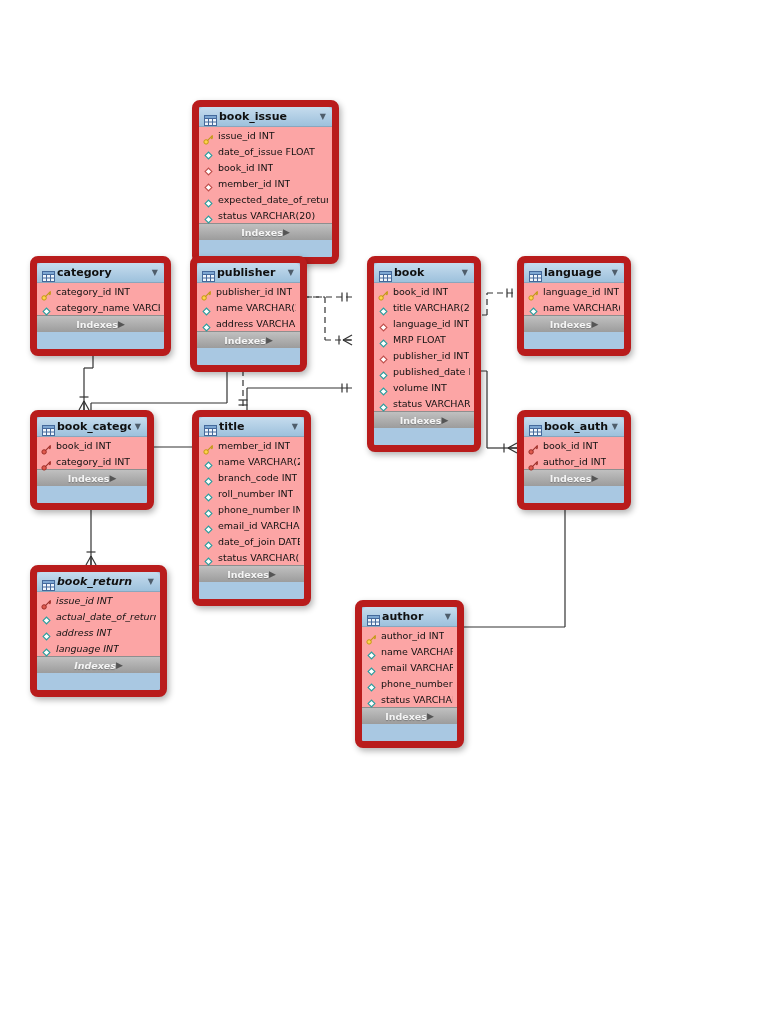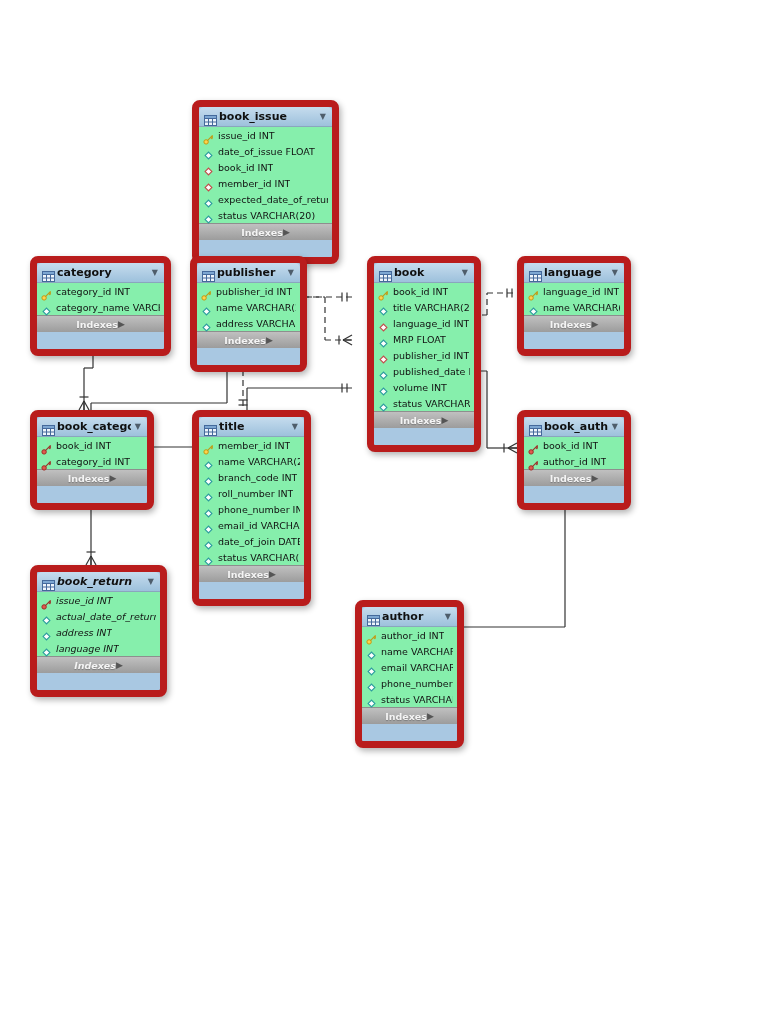--- a/index.html
+++ b/index.html
@@ -6,21 +6,21 @@
   #canvas{position:relative;width:768px;height:1024px;background:#ffffff;overflow:hidden;
           font-family:"DejaVu Sans", sans-serif;}
   #wires{position:absolute;left:0;top:0;z-index:1;}
   .tbl{position:absolute;z-index:2;border:7px solid #b91c1c;border-radius:8px;
        background:#a9c8e2;box-shadow:2px 3px 6px rgba(0,0,0,.30);padding-bottom:17px;}
   .hdr{height:19px;display:flex;align-items:center;gap:4px;padding:0 5px;
        background:linear-gradient(#c6dcee,#9dc1dc);border-bottom:1px solid #8aa6bd;
        border-radius:5px 5px 0 0;}
   .hdr .ttl{font-size:11px;font-weight:bold;color:#101010;white-space:nowrap;overflow:hidden;flex:1;}
   .hdr .arr{font-size:8px;color:#4e5d6b;padding-right:1px;}
-  .body{background:#86efac;}
+  .body{background:#fca5a5;}
   .row{height:16px;display:flex;align-items:center;gap:4px;padding:0 4px;}
   .row .lbl{font-size:9.5px;color:#111;white-space:nowrap;overflow:hidden;}
   .icn{width:11px;height:11px;flex:0 0 11px;display:inline-block;}
   .ftr{height:16px;display:flex;align-items:center;justify-content:center;
        padding:0 6px;background:linear-gradient(#c0c0c0,#9c9c9c);border-top:1px solid #8e8e8e;}
   .ftr .flbl{font-size:9.5px;font-weight:bold;color:#f4f4f4;text-shadow:0 1px 1px rgba(0,0,0,.25);}
   .ftr .farr{font-size:9px;color:#555;}
 </style>
 </head>
 <body>

